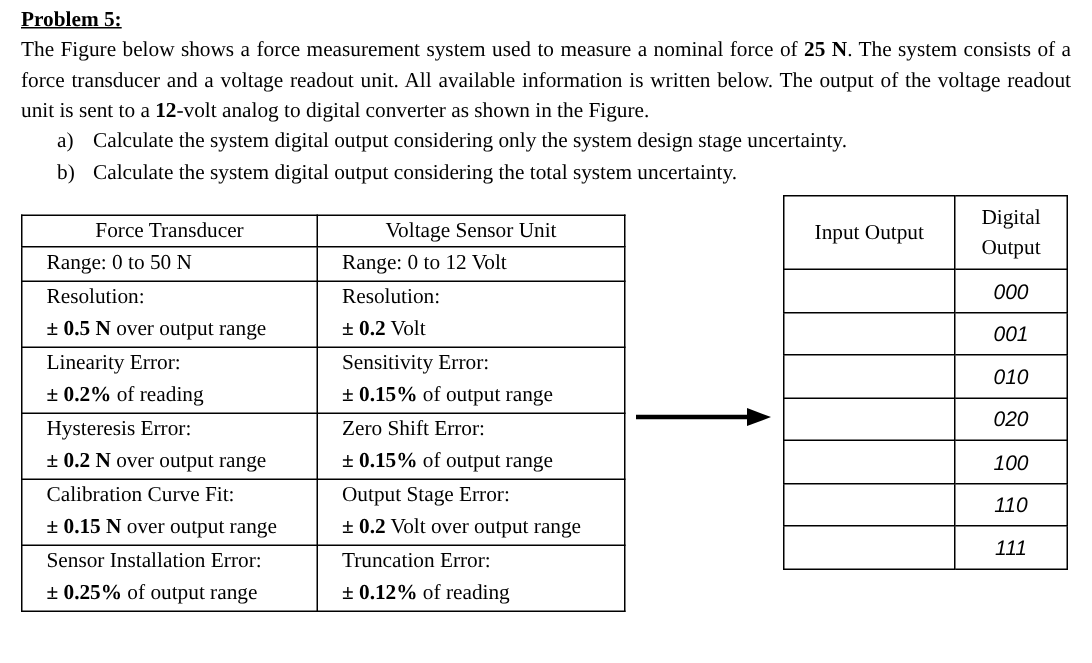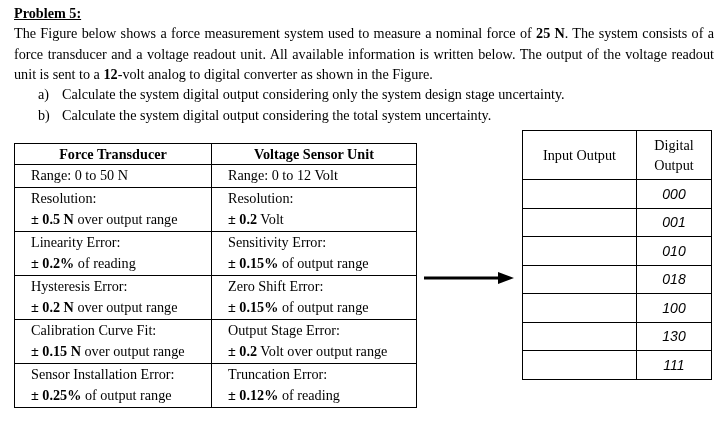--- a/index.html
+++ b/index.html
@@ -6,21 +6,21 @@
   body{width:728px;height:442px;position:relative;overflow:hidden;
        font-family:"Liberation Serif","DejaVu Serif",serif;color:#000;font-size:14.2px;}
   .title{position:absolute;left:14px;top:3px;font-weight:bold;text-decoration:underline;line-height:20px;}
   .para{position:absolute;left:14px;top:23px;width:700px;line-height:20.5px;text-align:justify;text-align-last:left;}
   .list{position:absolute;left:38px;top:84px;line-height:20.5px;}
   .list .item{display:flex;}
   .list .lbl{width:24px;}
   table{border-collapse:collapse;}
   .left-table{position:absolute;left:14px;top:143px;width:403px;}
   .left-table td,.left-table th{border:1.2px solid #000;padding:0 0 0 16px;vertical-align:top;line-height:21.5px;font-weight:normal;text-align:left;}
-  .left-table th{font-weight:bold;text-align:center;padding:0;line-height:20px;}
+  .left-table th{font-weight:normal;text-align:center;padding:0;line-height:20px;}
   .left-table .c1{width:196px;}
   .right-table{position:absolute;left:522px;top:130px;width:190px;}
   .right-table td,.right-table th{border:1.2px solid #000;padding:0;text-align:center;font-weight:normal;}
   .right-table th{height:48px;line-height:20px;}
   .right-table td{height:27.5px;font-family:"Liberation Sans","DejaVu Sans",sans-serif;font-size:14px;font-style:italic;}
   .right-table .c1{width:113px;}
   .arrow{position:absolute;left:424px;top:270px;width:90px;height:16px;}
   b{font-weight:bold;text-align:center;}
 </style>
 </head>
@@ -122,28 +122,28 @@
   <tr>
         <td></td>
         <td>001</td>
       </tr>
   <tr>
         <td></td>
         <td>010</td>
       </tr>
   <tr>
         <td></td>
-        <td>018</td>
+        <td>020</td>
       </tr>
   <tr>
         <td></td>
         <td>100</td>
       </tr>
   <tr>
         <td></td>
-        <td>130</td>
+        <td>110</td>
       </tr>
   <tr>
         <td></td>
         <td>111</td>
       </tr>
 </tbody>
   </table>
 
 </body></html>

